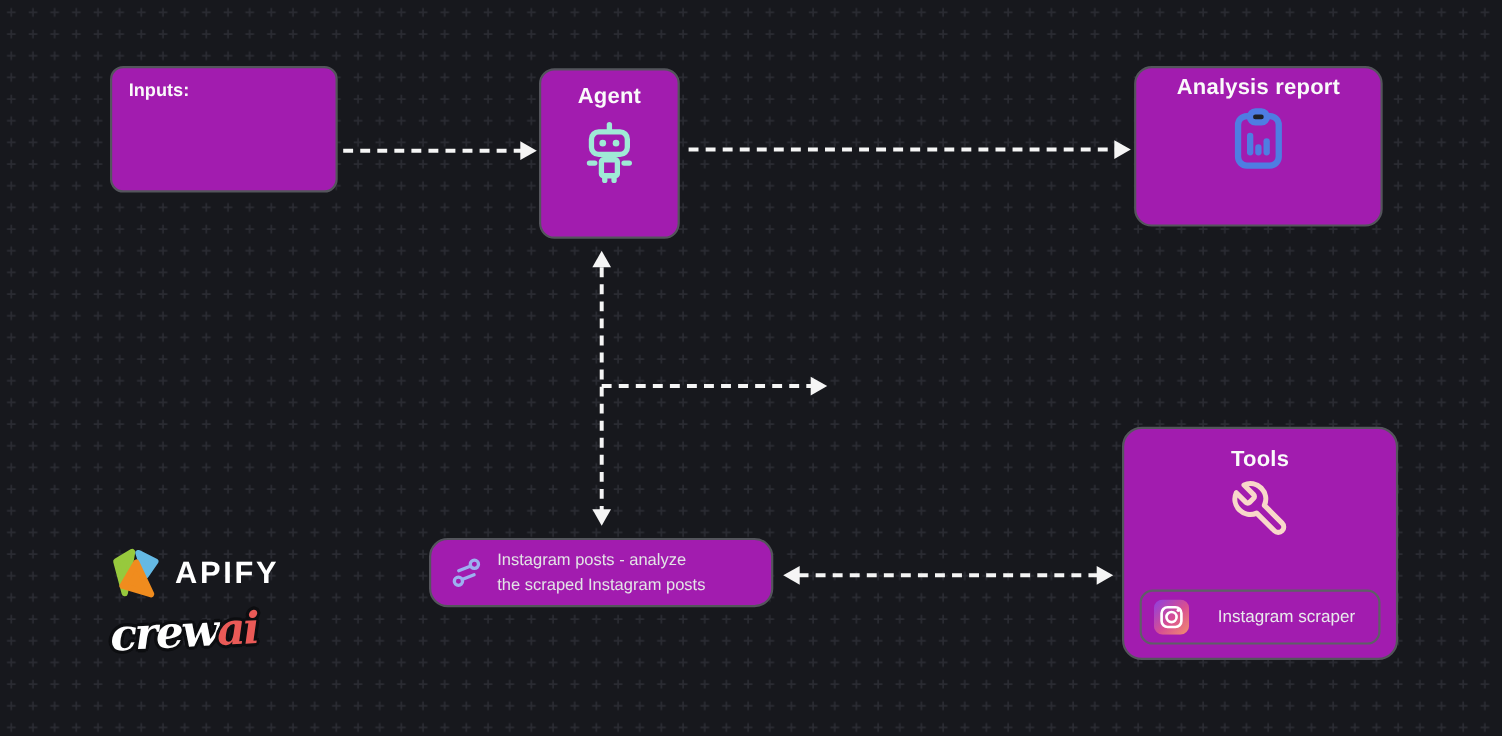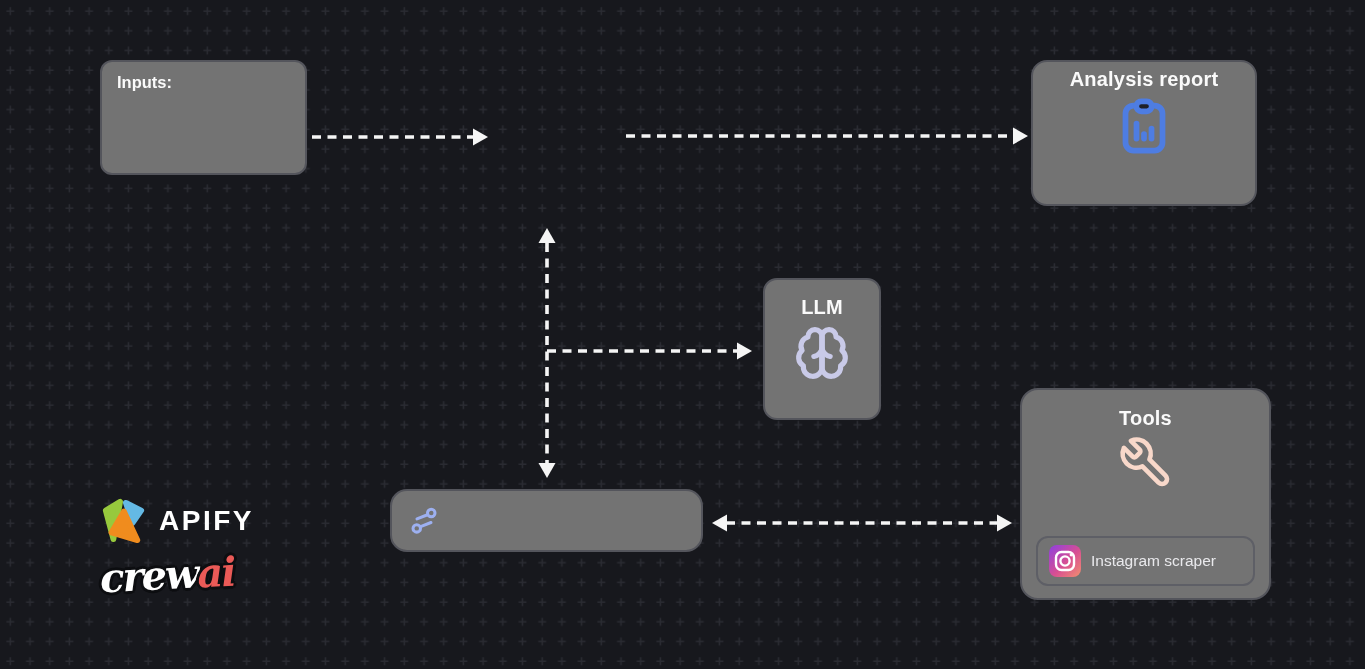--- a/index.html
+++ b/index.html
@@ -1,36 +1,36 @@
 <!DOCTYPE html>
 <html><head>
 <meta charset="utf-8">
 <style>
   html,body{margin:0;padding:0;background:#17181d;}
   #canvas{position:relative;width:1365px;height:669px;background:#17181d;overflow:hidden;
           font-family:"Liberation Sans",sans-serif;}
   .layer{position:absolute;left:0;top:0;}
-  .box{position:absolute;background:#737373;border:2px solid #54555c;border-radius:14px;
+  .box{position:absolute;background:#a21caf;border:2px solid #54555c;border-radius:14px;
        box-sizing:border-box;color:#fafafa;}
   .box-title{font-weight:700;font-size:20px;color:#fafafa;text-align:center;letter-spacing:.2px;}
   .col{display:flex;flex-direction:column;align-items:center;}
   
   #inputs-box{left:100px;top:60px;width:207px;height:115px;border-radius:12px;padding:11px 15px;}
   #inputs-box .t{font-weight:700;font-size:16.5px;margin-bottom:7px;}
   #inputs-box .b{font-size:15px;line-height:1.38;color:#d8d9db;}
   
   #agent-box{left:490px;top:62px;width:128px;height:155px;padding-top:13px;}
   
   #report-box{left:1031px;top:60px;width:226px;height:146px;border-radius:16px;padding-top:6px;}
   
   #llm-box{left:763px;top:278px;width:118px;height:142px;padding-top:16px;}
   
   #tools-box{left:1020px;top:388px;width:251px;height:212px;border-radius:18px;padding-top:17px;}
   #ig-item{position:absolute;left:14px;right:14px;bottom:12px;height:50px;border:2px solid #5e5f66;
-           border-radius:12px;display:flex;align-items:center;gap:10px;padding:0 11px;box-sizing:border-box;}
+           border-radius:12px;display:flex;align-items:center;gap:26px;padding:0 11px;box-sizing:border-box;}
   #ig-item .lbl{font-size:15.5px;font-weight:400;color:#e9e9ec;}
   
   #task-box{left:390px;top:489px;width:313px;height:63px;border-radius:17px;display:flex;
             align-items:center;gap:13px;padding:0 10px 0 17px;}
   #task-box .txt{font-size:15px;line-height:1.42;color:#e3e4e6;}
   
   .ic{display:block;}
   .robot{color:#9fead6;margin-top:9px;}
   .clipboard{color:#4e7de2;margin-top:5px;}
   .brain{color:#c9cae8;margin-top:6px;}
@@ -76,45 +76,50 @@
       <polygon points="752,351 737,342.5 737,359.5"></polygon>
       <polygon points="712,523 727,514.5 727,531.5"></polygon>
       <polygon points="1012,523 997,514.5 997,531.5"></polygon>
     </g>
   </svg>
 
   <div class="box" id="inputs-box">
     <div class="t">Inputs:</div>
   </div>
 
+  <div class="box col" id="agent-box">
+    <div class="box-title">Agent</div>
+    <svg class="ic robot" width="58" height="58" viewBox="0 0 48 48">
+      <g stroke="currentColor" stroke-width="4" fill="none" stroke-linecap="round" stroke-linejoin="round">
+        <path d="M24 3.5 V8.5"></path>
+        <rect x="10.5" y="9" width="27" height="17" rx="5.5"></rect>
+        <rect x="18" y="30" width="12" height="12" rx="1.5"></rect>
+        <path d="M9 32.5 H13"></path>
+        <path d="M35 32.5 H39"></path>
+        <path d="M20.5 42 V45.5"></path>
+        <path d="M27.5 42 V45.5"></path>
+      </g>
+      <circle cx="19" cy="17.5" r="2.5" fill="currentColor"></circle>
+      <circle cx="29" cy="17.5" r="2.5" fill="currentColor"></circle>
+    </svg>
+  </div>
 
   <div class="box col" id="report-box">
     <div class="box-title">Analysis report</div>
     <svg class="ic clipboard" width="60" height="62" viewBox="0 0 24 24">
       <g stroke="currentColor" stroke-width="2.3" stroke-linecap="round" stroke-linejoin="round">
         <rect x="4.6" y="3.4" width="14.8" height="18" rx="3.2" fill="none"></rect>
         <rect x="8.9" y="1.7" width="6.2" height="4" rx="2" fill="#1f2026"></rect>
         <path d="M9 16.6 v-6" fill="none"></path>
         <path d="M12 16.6 v-1.8" fill="none"></path>
         <path d="M15 16.6 v-4" fill="none"></path>
       </g>
     </svg>
   </div>
 
-  <div class="box col" id="llm-box">
-    <div class="box-title">LLM</div>
-    <svg class="ic brain" width="58" height="56" viewBox="0 0 24 24">
-      <g stroke="currentColor" stroke-width="2.2" fill="none" stroke-linecap="round" stroke-linejoin="round">
-        <path d="M12 5a3 3 0 1 0-5.997.125 4 4 0 0 0-2.526 5.77 4 4 0 0 0 .556 6.588A4 4 0 1 0 12 18Z"></path>
-        <path d="M12 5a3 3 0 1 1 5.997.125 4 4 0 0 1 2.526 5.77 4 4 0 0 1-.556 6.588A4 4 0 1 1 12 18Z"></path>
-        <path d="M12 5 v13"></path>
-        <path d="M15.5 13.5a4.5 4.5 0 0 1-3.5-3.5 4.5 4.5 0 0 1-3.5 3.5"></path>
-      </g>
-    </svg>
-  </div>
 
   <div class="box col" id="tools-box">
     <div class="box-title">Tools</div>
     <svg class="ic wrench" width="56" height="56" viewBox="0 0 24 24">
       <g transform="scale(-1,1) translate(-24,0)">
         <path d="M14.7 6.3a1 1 0 0 0 0 1.4l1.6 1.6a1 1 0 0 0 1.4 0l3.77-3.77a6 6 0 0 1-7.94 7.94l-6.91 6.91a2.12 2.12 0 0 1-3-3l6.91-6.91a6 6 0 0 1 7.94-7.94l-3.76 3.76z" stroke="currentColor" stroke-width="2" fill="none" stroke-linecap="round" stroke-linejoin="round"></path>
       </g>
     </svg>
     <div id="ig-item">
       <svg width="32" height="32" viewBox="0 0 32 32">
@@ -136,20 +141,24 @@
 
   <div class="box" id="task-box">
     <svg class="ic nodes" width="30" height="30" viewBox="0 0 24 24">
       <g stroke="currentColor" stroke-width="2.4" fill="none" stroke-linecap="round">
         <circle cx="17.8" cy="5.6" r="3"></circle>
         <path d="M14.8 7 L6.4 10.3"></path>
         <circle cx="6.2" cy="17.9" r="3"></circle>
         <path d="M9.3 16.5 L17.6 13.2"></path>
       </g>
     </svg>
+    <div class="txt">
+      <div>Instagram posts - analyze</div>
+      <div>the scraped Instagram posts</div>
+    </div>
   </div>
 
   <div id="apify-logo">
     <svg width="46" height="48" viewBox="0 0 48 48">
       <g stroke-linejoin="round" stroke-width="6">
         <polygon points="6,13 21,4 14,43" fill="#97c93d" stroke="#97c93d"></polygon>
         <polygon points="27,5 43,13 34,26" fill="#64b9e4" stroke="#64b9e4"></polygon>
         <polygon points="25,14 12,36 39,44" fill="#f08c1e" stroke="#f08c1e"></polygon>
       </g>
     </svg>

